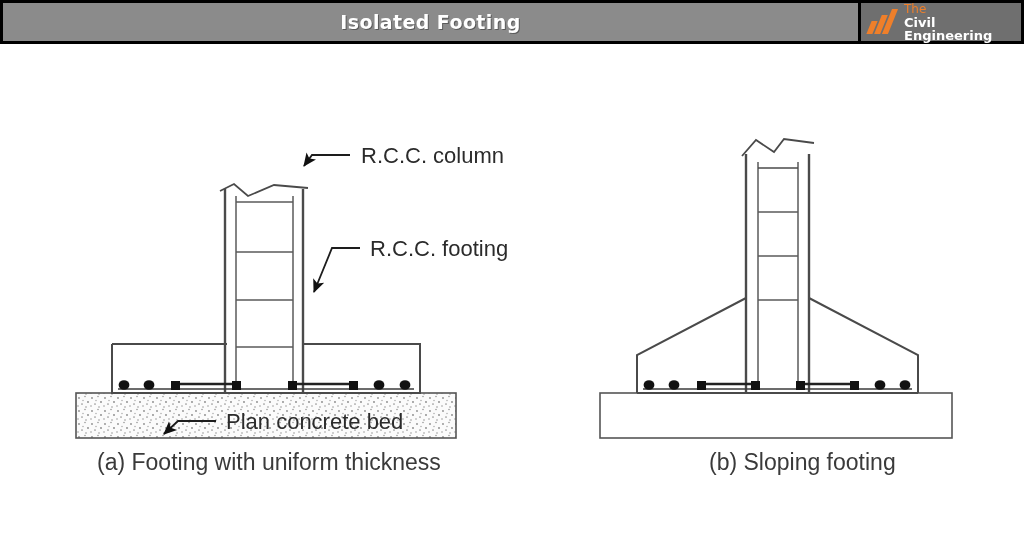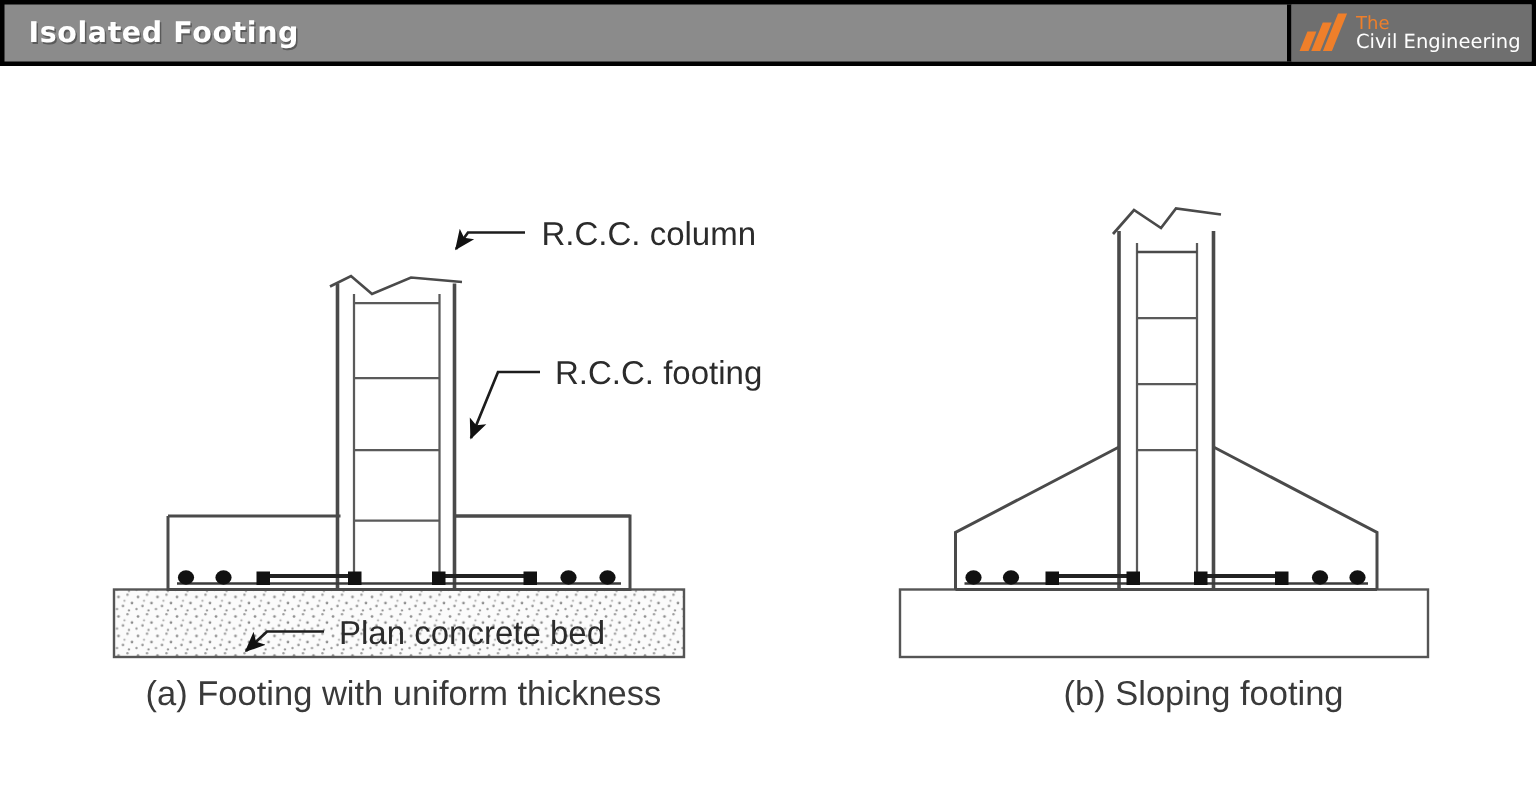--- a/index.html
+++ b/index.html
@@ -26,23 +26,22 @@
     border: 3px solid #000000;
     background: #8b8b8b;
     display: flex;
     align-items: stretch;
   }
   #header-title-zone {
     flex: 1 1 auto;
     position: relative;
     display: flex;
     align-items: center;
-    justify-content: flex-start;
+    justify-content: center;
     border-right: 3px solid #000;
-    padding-left: 16px;
   }
   #header-title {
     color: #ffffff;
     font-size: 19px;
     font-weight: bold;
     letter-spacing: 0.4px;
     font-family: "DejaVu Sans", sans-serif;
     text-shadow: 1px 1px 0 #5a5a5a;
   }
   #brand-zone {
@@ -76,21 +75,21 @@
   #brand-the {
     color: #ef7f2a;
     font-size: 12px;
     font-weight: normal;
     display: block;
     font-family: "DejaVu Sans", sans-serif;
   }
   #brand-name {
     color: #ffffff;
     font-size: 13px;
-    font-weight: normal;
+    font-weight: bold;
     display: block;
     margin-top: 1px;
     font-family: "DejaVu Sans", sans-serif;
   }
 
   
   #canvas {
     position: absolute;
     left: 12px; top: 44px;
     width: 1024px;

